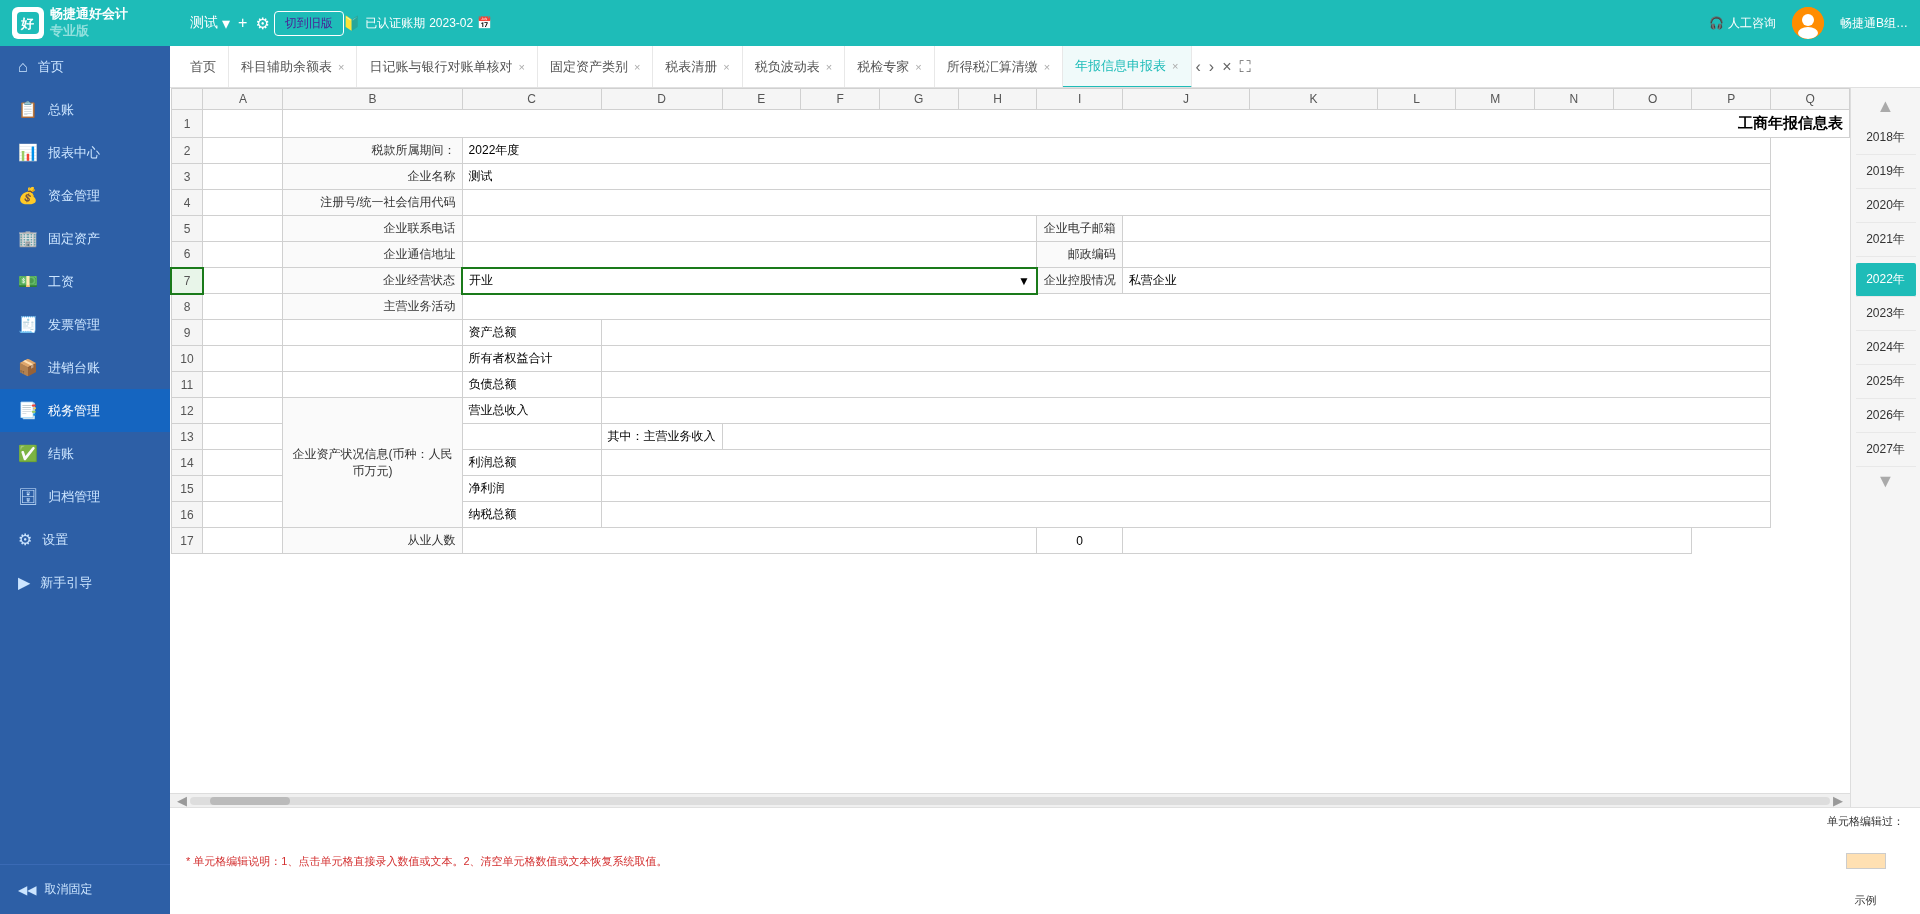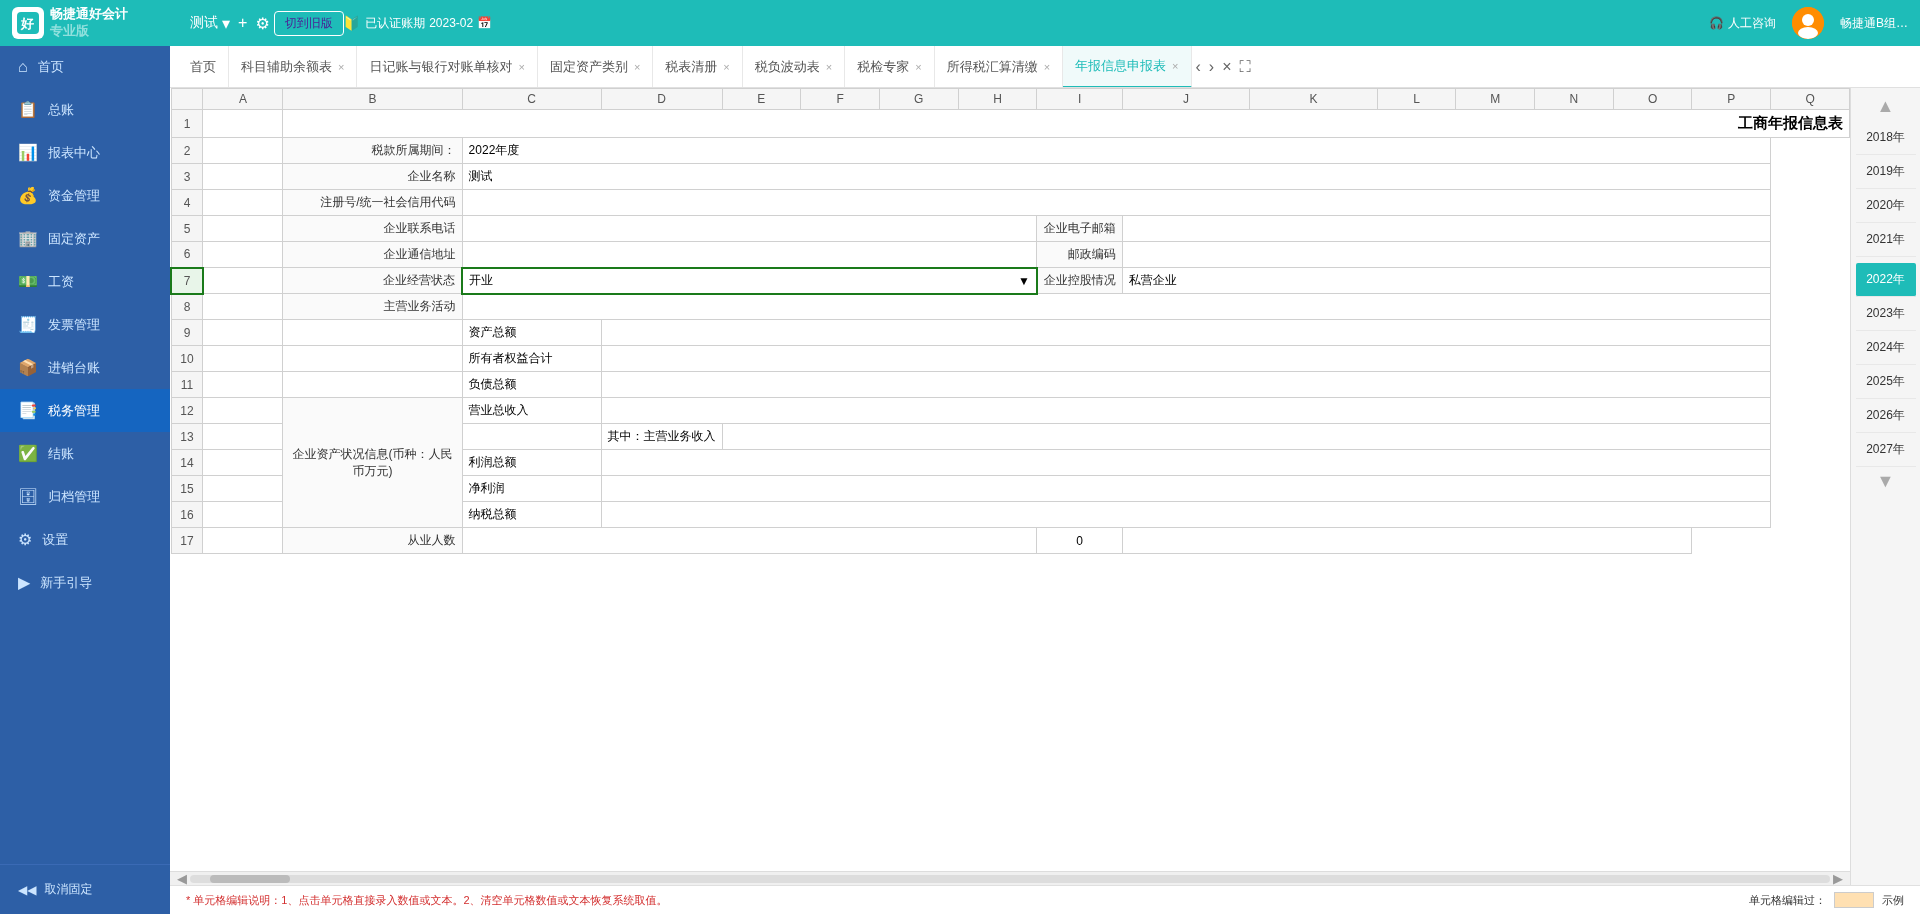--- a/index.html
+++ b/index.html
@@ -63,21 +63,21 @@
     td.center { text-align: center; }
     .dropdown-cell { display: flex; align-items: center; justify-content: space-between; }
 
     
     .year-item { width: 60px; text-align: center; padding: 8px 4px; cursor: pointer; font-size: 12px; color: #333; border-bottom: 1px solid #e8e8e8; }
     .year-item.active { background: #1ebcb8; color: #fff; border-radius: 2px; margin-top: 6px; }
     .year-nav { color: #aaa; font-size: 18px; cursor: pointer; padding: 4px; text-align: center; }
 
     
     .sheet-footer { padding: 6px 16px; background: #fff; border-top: 1px solid #e0e0e0; font-size: 11px; color: #d32f2f; display: flex; align-items: center; justify-content: space-between; flex-shrink: 0; }
-    .footer-right { display: flex; align-items: center; gap: 8px; color: #333; }
+    .footer-right { display: flex; align-items: center; gap: 24px; color: #333; flex-direction: column; }
     .example-box { width: 40px; height: 16px; background: #ffe0b2; border: 1px solid #ccc; display: inline-block; }
 
     .scrollbar-area { height: 14px; background: #f0f0f0; border-top: 1px solid #ddd; display: flex; align-items: center; padding: 0 4px; }
     .scrollbar-track { flex: 1; height: 8px; background: #ddd; border-radius: 4px; position: relative; }
     .scrollbar-thumb { width: 80px; height: 8px; background: #bbb; border-radius: 4px; position: absolute; left: 20px; }
 
     .toolbar-subtabs-area { display: flex; align-items: center; padding: 0 16px; border-bottom: 1px solid #e0e0e0; background: #fff; flex-shrink: 0; height: 44px; }
   </style>
 </head>
 <body>

